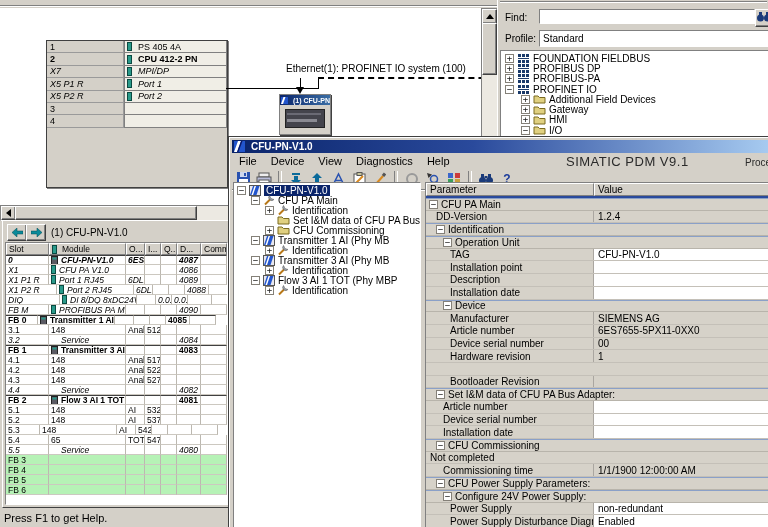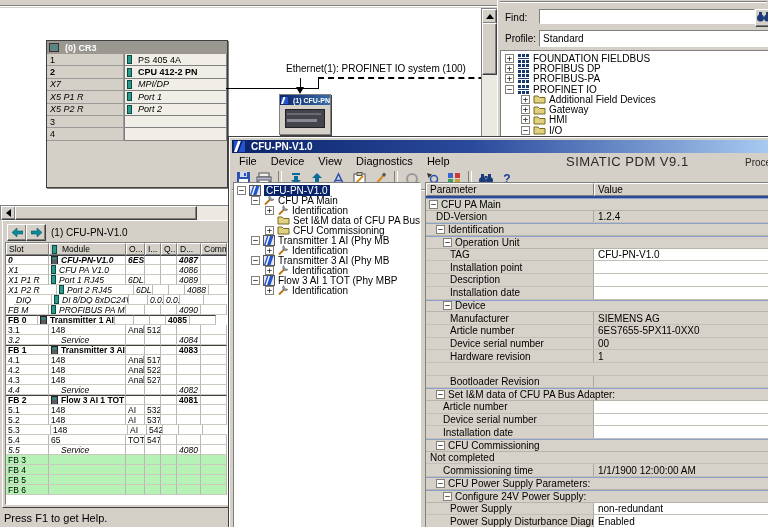--- a/index.html
+++ b/index.html
@@ -125,30 +125,20 @@
 </style>
 </head>
 <body>
 
 <div id="screen">
 
   <div class="abs groove" style="left:0;top:5px;width:768px"></div>
 
   <div id="hw-top" class="abs">
     <div id="rack-win">
-      <div id="rack-title">
-        <span class="ticon">
-          <svg width="10" height="9">
-              <rect x="0.5" y="0.5" width="9" height="8" fill="#7a7a7a" stroke="#333"></rect>
-              <rect x="2" y="2" width="2" height="5" fill="#2a9a8a"></rect>
-              <rect x="6" y="2" width="2" height="5" fill="#2a9a8a"></rect>
-            </svg>
-        </span>
-        <span>(0) CR3</span>
-      </div>
       <div id="rack-rows">
           <div class="rack-row">
             <span class="rack-slot">1</span>
             <span class="rack-mod">
               <span class="ticon">
                 <svg width="5" height="9">
                   <rect x="0.5" y="0.5" width="4" height="8" fill="#2a9a8a" stroke="#0a4a42"></rect>
                 </svg>
               </span>
               <span>PS 405 4A</span>
@@ -492,21 +482,21 @@
               <span>6DL...</span>
             </div>
             <div class="st-c" style="width: 16px;"></div>
             <div class="st-c" style="width: 16px;"></div>
             <div class="st-c dnum" style="width: 24px;">
               <span>4088</span>
             </div>
             <div class="st-c" style="width: 26px;"></div>
           </div>
           <div class="st-row italic">
-            <div class="st-c" style="width: 38px; margin-left: 8px;">
+            <div class="st-c" style="width: 54px;">
               <span>DIQ</span>
             </div>
             <div class="st-c" style="width: 77px;">
               <span class="ticon">
                 <svg width="5" height="9">
                   <rect x="0.5" y="0.5" width="4" height="8" fill="#2a9a8a" stroke="#0a4a42"></rect>
                 </svg>
               </span>
               <span>DI 8/DQ 8xDC24V/0.5</span>
             </div>
@@ -729,21 +719,21 @@
               <span>AI</span>
             </div>
             <div class="st-c" style="width: 16px;">
               <span>537...</span>
             </div>
             <div class="st-c" style="width: 16px;"></div>
             <div class="st-c dnum" style="width: 24px;"></div>
             <div class="st-c" style="width: 26px;"></div>
           </div>
           <div class="st-row">
-            <div class="st-c" style="width: 45px;">
+            <div class="st-c" style="width: 34px;">
               <span>5.3</span>
             </div>
             <div class="st-c" style="width: 77px;">
               <span>148</span>
             </div>
             <div class="st-c" style="width: 19px;">
               <span>AI</span>
             </div>
             <div class="st-c" style="width: 16px;">
               <span>542...</span>

